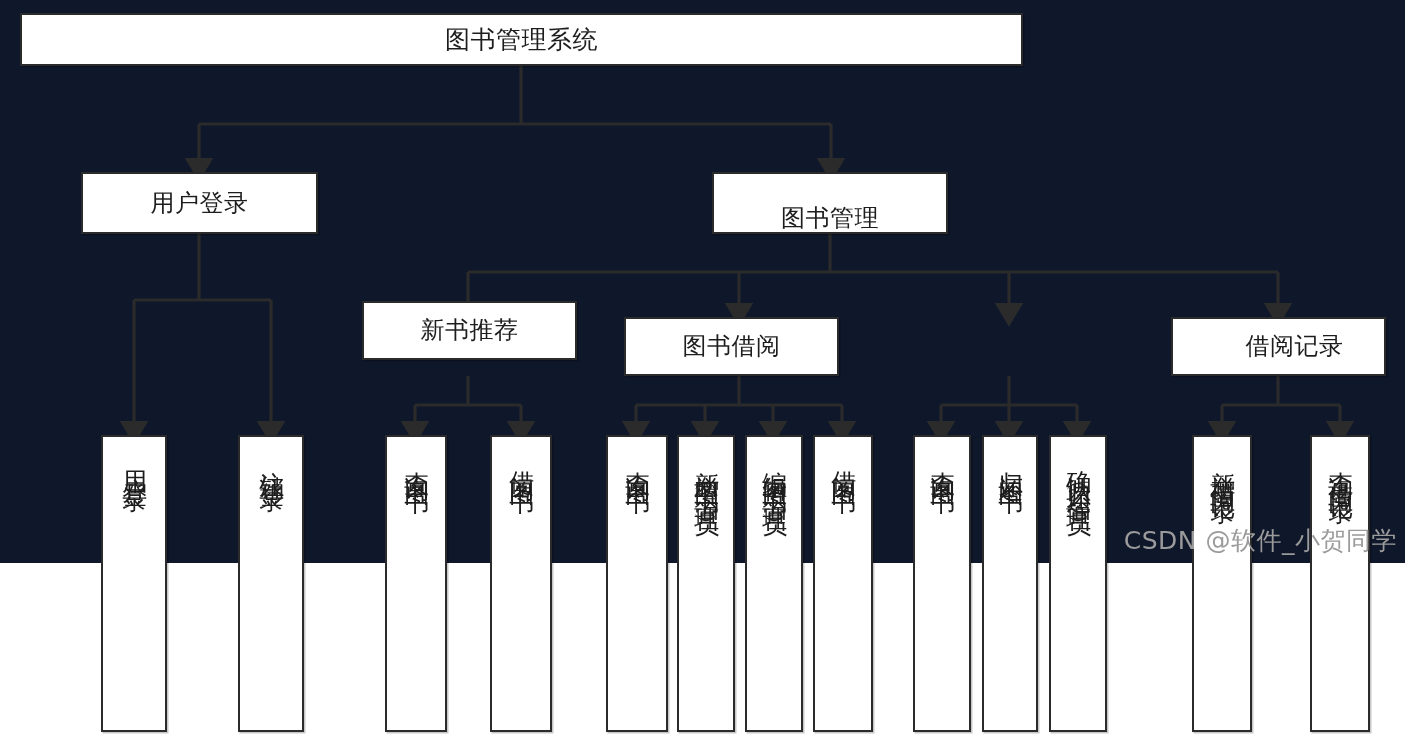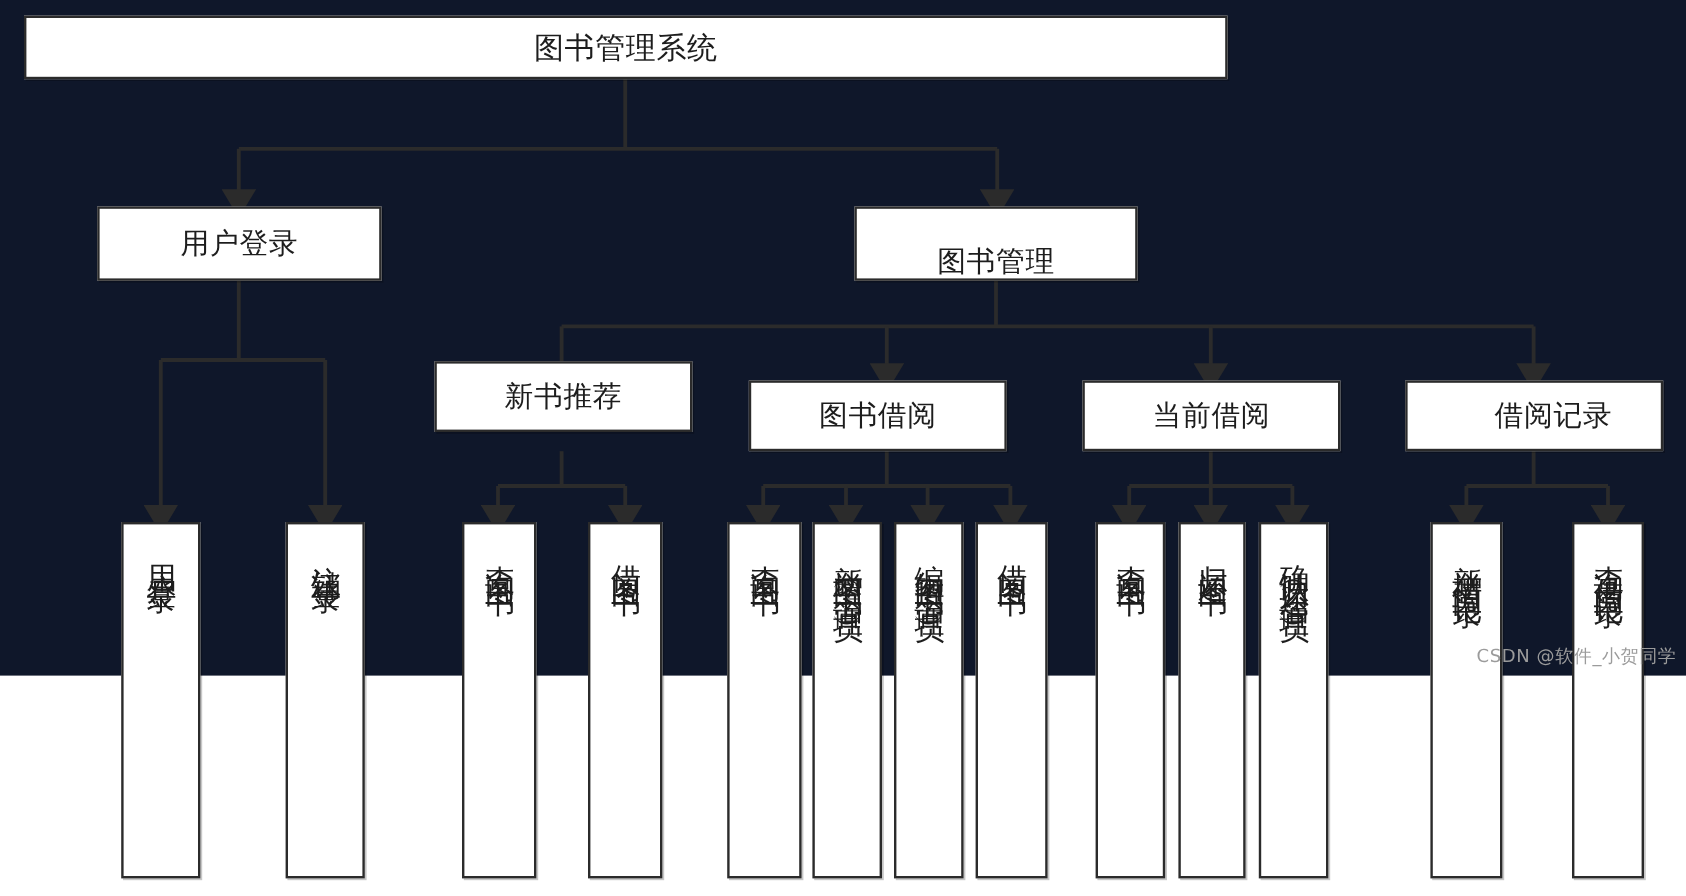--- a/index.html
+++ b/index.html
@@ -58,21 +58,21 @@
     writing-mode: vertical-rl;
     text-orientation: upright;
     letter-spacing: 6px;
     line-height: 1.05;
     white-space: nowrap;
   }
   #watermark {
     position: absolute;
     right: 8px;
     bottom: 6px;
-    font-size: 15px;
+    font-size: 25px;
     color: #9b9b9b;
     white-space: nowrap;
     letter-spacing: 0.5px;
     margin-left: 31px;
   }
 </style>
 </head>
 <body>
 
 <div id="diagram-root">
@@ -139,23 +139,20 @@
   <div class="node level1" style="left:712px; top:172px; width:236px; height:62px;align-items:flex-end;">
     <span class="label">图书管理</span>
   </div>
 
   <div class="node level2" style="left:362px; top:301px; width:215px; height:59px;">
     <span class="label">新书推荐</span>
   </div>
   <div class="node level2" style="left:604px; top:317px; width:215px; height:59px;margin-left:20px;">
     <span class="label">图书借阅</span>
   </div>
-  <div class="node level2" style="left:902px; top:317px; width:215px; height:59px;">
-    <span class="label">当前借阅</span>
-  </div>
   <div class="node level2" style="left:1171px; top:317px; width:215px; height:59px;padding-left:32px;">
     <span class="label">借阅记录</span>
   </div>
 
   <div class="node leaf" style="left:101px; top:435px; width:66px; height:297px;">
     <span class="label">用户登录</span>
   </div>
   <div class="node leaf" style="left:238px; top:435px; width:66px; height:297px;">
     <span class="label">注销登录</span>
   </div>

